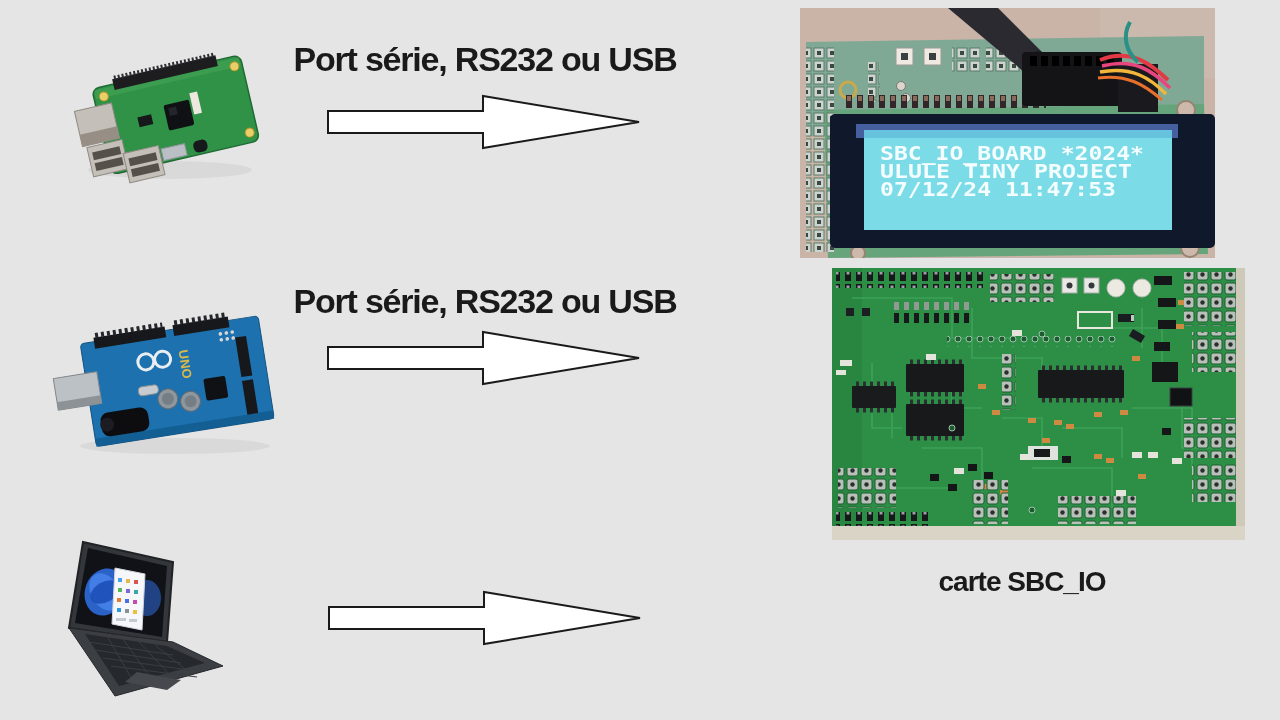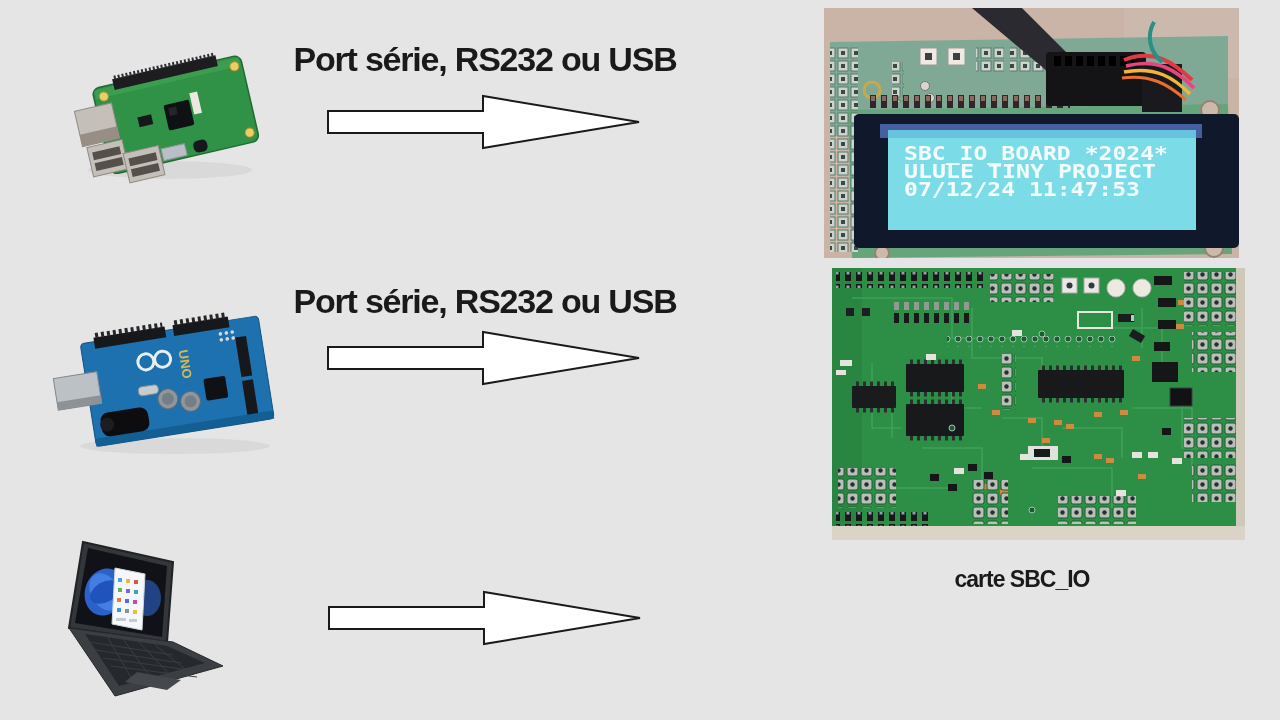--- a/index.html
+++ b/index.html
@@ -4,31 +4,31 @@
 <style>
   html,body{margin:0;padding:0;background:#ffffff;}
   .canvas{position:relative;width:1280px;height:720px;background:#e5e5e5;overflow:hidden;
           font-family:"Liberation Sans",sans-serif;}
   .lbl{position:absolute;font-weight:700;font-size:34px;letter-spacing:-1.2px;color:#1a1a1a;
        text-align:center;white-space:nowrap;}
   .lbl1{left:280px;top:40px;width:410px;}
   .lbl2{left:280px;top:282px;width:410px;}
   .lbl3{left:280px;top:536px;width:400px;}
   .caption{position:absolute;left:822px;top:566px;width:400px;text-align:center;
-           font-weight:700;font-size:23px;letter-spacing:-1px;color:#1a1a1a;white-space:nowrap;}
+           font-weight:700;font-size:28px;letter-spacing:-1px;color:#1a1a1a;white-space:nowrap;}
   .arrow{position:absolute;width:314px;height:56px;}
   .a1{left:327px;top:94px;}
   .a2{left:327px;top:330px;}
   .a3{left:328px;top:590px;}
   .device{position:absolute;}
   .d-pi{left:65px;top:32px;width:210px;height:155px;}
   .d-ard{left:45px;top:296px;width:255px;height:165px;}
   .d-lap{left:55px;top:536px;width:175px;height:168px;}
   .photo{position:absolute;}
-  .p-top{left:824px;top:8px;width:415px;height:280px;}
+  .p-top{left:800px;top:8px;width:415px;height:280px;}
   .p-bot{left:832px;top:268px;width:413px;height:272px;}
   svg{display:block;}
   .lcdtext{font-family:"DejaVu Sans Mono",monospace;font-weight:700;fill:#f4fdff;font-size:19px;}
 </style>
 </head>
 <body>
 
 <div class="canvas">
 
   <div class="device d-pi">

